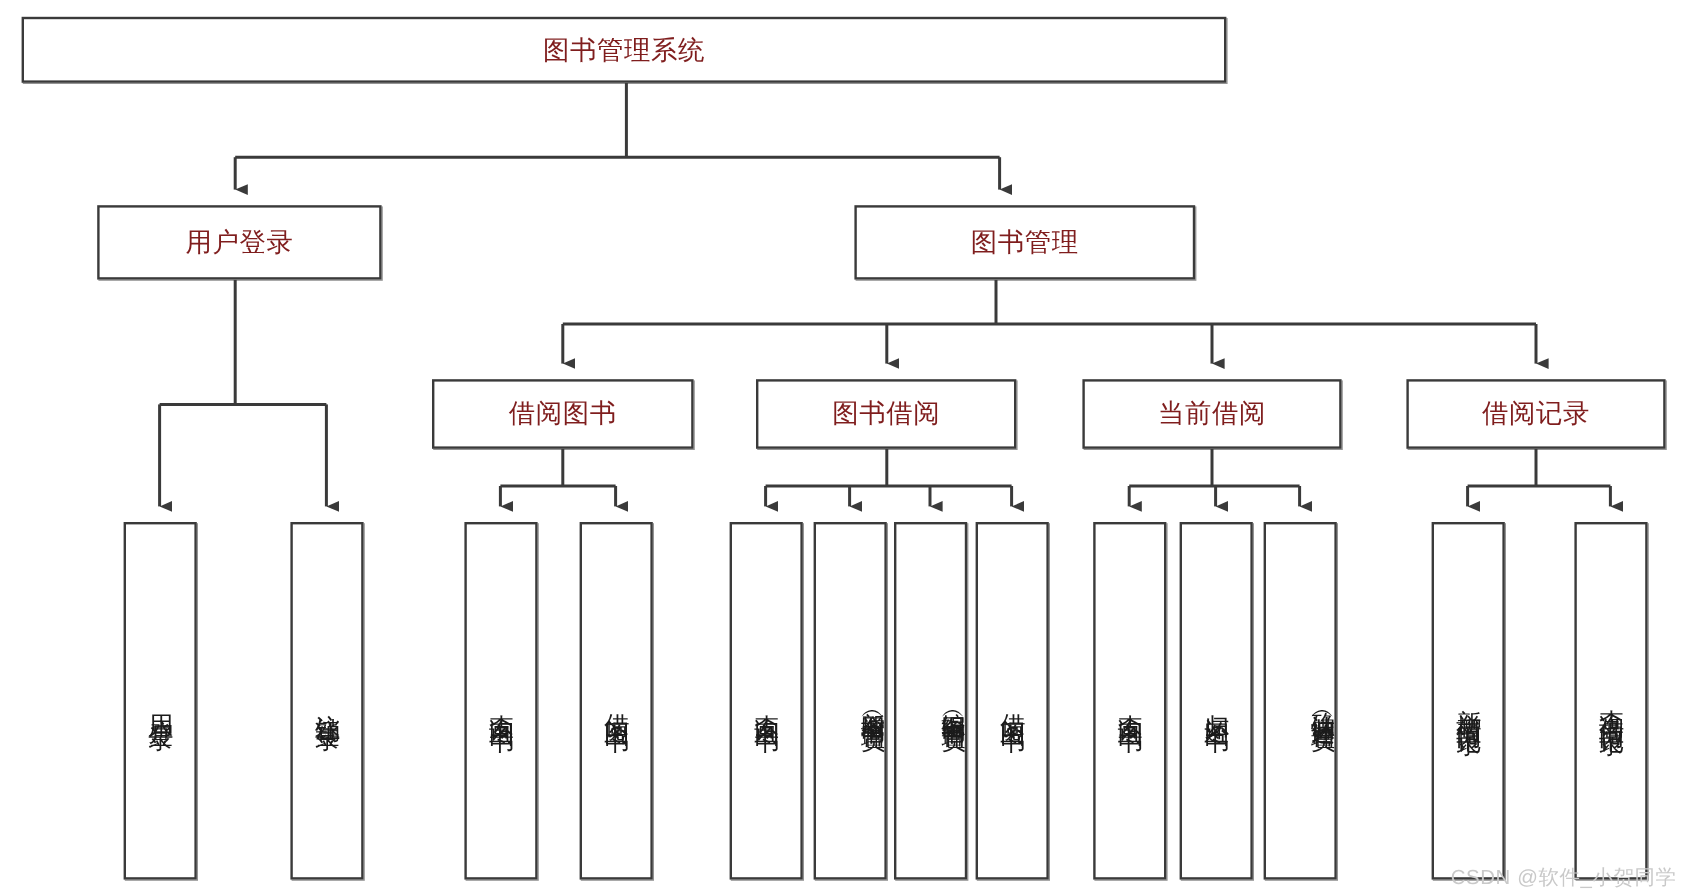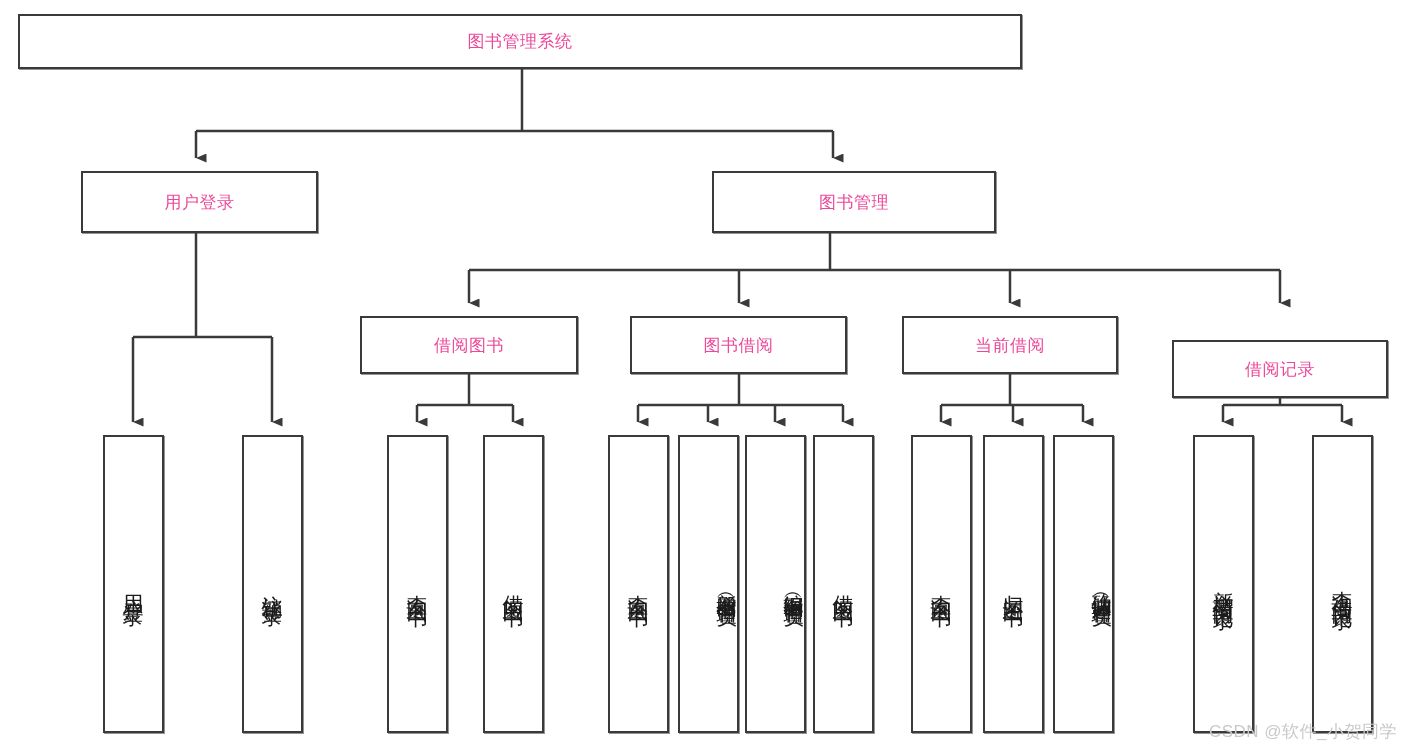--- a/index.html
+++ b/index.html
@@ -35,22 +35,22 @@
     background: #ffffff;
     border: 2px solid #3a3a3a;
     box-shadow: 1px 1px 0 0 rgba(60,60,60,0.55);
   }
   .node-label-h {
     width: 100%;
     height: 100%;
     display: flex;
     align-items: center;
     justify-content: center;
-    font-size: 17px;
-    color: #ec4899;
+    font-size: 22px;
+    color: #7f1d1d;
     letter-spacing: 0.5px;
     white-space: nowrap;
   }
   .node-label-v {
     width: 100%;
     height: 100%;
     display: flex;
     align-items: center;
     justify-content: center;
     font-size: 21px;
@@ -167,21 +167,21 @@
   </div>
 
   <div class="node-box" style="left:902px; top:316px; width:216px; height:58px;">
     <div class="node-label-h">当前借阅</div>
   </div>
 
   <div class="node-box" style="left:630px; top:316px; width:217px; height:58px;">
     <div class="node-label-h">图书借阅</div>
   </div>
 
-  <div class="node-box" style="left:1172px; top:316px; width:216px; height:58px;margin-top:24px;">
+  <div class="node-box" style="left:1172px; top:316px; width:216px; height:58px;">
     <div class="node-label-h">借阅记录</div>
   </div>
 
   <div class="node-box" style="left:103px; top:435px; width:61px; height:298px;">
     <div class="node-label-v">用户登录</div>
   </div>
 
   <div class="node-box" style="left:242px; top:435px; width:61px; height:298px;">
     <div class="node-label-v">注销登录</div>
   </div>

